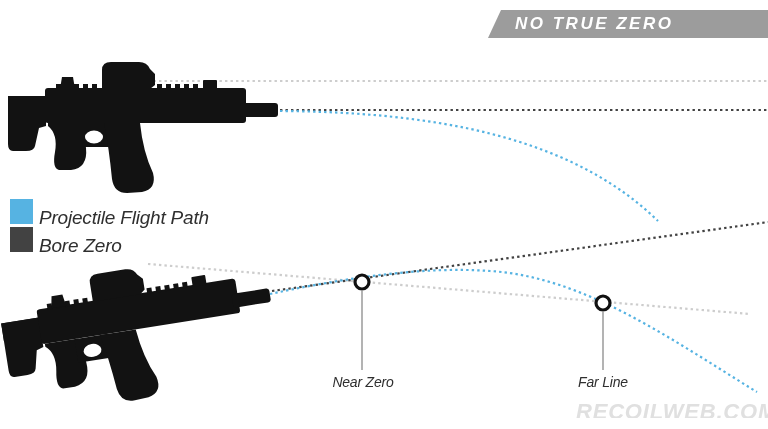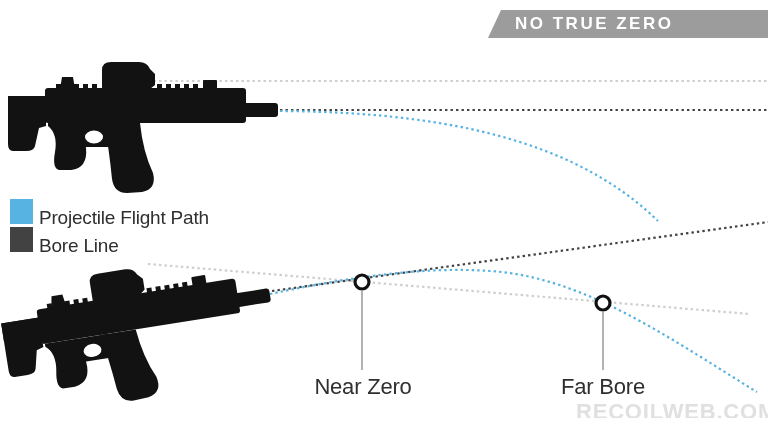--- a/index.html
+++ b/index.html
@@ -9,21 +9,21 @@
     --banner-bg:#9c9c9c;
     --banner-text:#ffffff;
     --silhouette:#121212;
     --text:#2f2f2f;
     --watermark:#e0e0e0;
     --leader:#8a8a8a;
   }
   html,body{margin:0;padding:0;background:#fff;}
   .stage{
     position:relative;width:768px;height:418px;background:#ffffff;overflow:hidden;
-    font-family:"Liberation Sans",sans-serif;color:var(--text);
+    font-family:"Liberation Sans",sans-serif;color:var(--text);font-style:italic;
   }
   
   .banner{
     position:absolute;top:10px;left:488px;width:280px;height:28px;
     background:var(--banner-bg);
     clip-path:polygon(13px 0,100% 0,100% 100%,0 100%);
     display:flex;align-items:center;
   }
   .banner-title{
     color:var(--banner-text);font-weight:bold;font-size:17px;
@@ -42,21 +42,21 @@
   .legend{position:absolute;left:10px;top:199px;}
   .legend-row{display:flex;align-items:center;height:25px;margin-bottom:3px;}
   .swatch{width:23px;height:25px;margin-right:6px;flex:0 0 auto;}
   .sw-blue{background:var(--flight-path);}
   .sw-dark{background:var(--bore-line);}
   .sw-gray{background:var(--sight-line);}
   .legend-label{font-size:19px;line-height:25px;letter-spacing:-0.2px;white-space:nowrap;margin-top:12px;}
   
   .zero-label{
     position:absolute;top:374px;width:140px;text-align:center;
-    font-size:22px;letter-spacing:-0.2px;
+    font-size:14px;letter-spacing:-0.2px;
   }
   .near{left:293px;}
   .far{left:533px;}
   
   .watermark{
     position:absolute;left:576px;top:399px;
     font-size:22px;font-weight:bold;letter-spacing:0.8px;
     color:var(--watermark);white-space:nowrap;
   }
 </style>
@@ -115,22 +115,22 @@
     </g>
   </svg>
 
   <div class="legend">
     <div class="legend-row">
       <span class="swatch sw-blue"></span>
       <span class="legend-label">Projectile Flight Path</span>
     </div>
     <div class="legend-row">
       <span class="swatch sw-dark"></span>
-      <span class="legend-label">Bore Line</span>
+      <span class="legend-label">Bore Zero</span>
     </div>
   </div>
 
   <div class="zero-label near">Near Zero</div>
-  <div class="zero-label far">Far Bore</div>
+  <div class="zero-label far">Far Line</div>
 
   <div class="watermark">RECOILWEB.COM</div>
 
 </div>
 
 </body></html>

